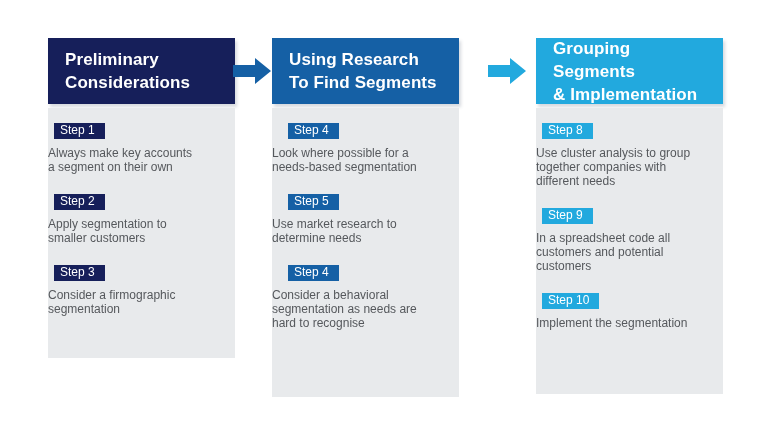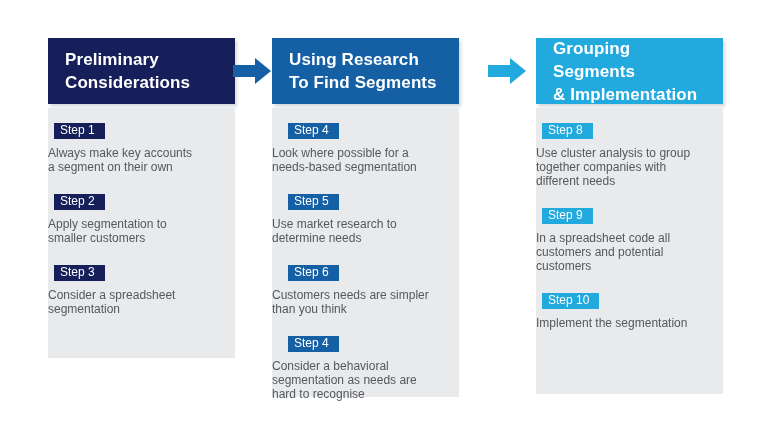--- a/index.html
+++ b/index.html
@@ -84,21 +84,21 @@
       <p class="step-text">Always make key accounts
 a segment on their own</p>
     </div>
     <div class="step">
       <span class="badge badge-navy">Step 2</span>
       <p class="step-text">Apply segmentation to
 smaller customers</p>
     </div>
     <div class="step">
       <span class="badge badge-navy">Step 3</span>
-      <p class="step-text">Consider a spreadsheet
+      <p class="step-text">Consider a firmographic
 segmentation</p>
     </div>
   </div>
 </section>
 
 <svg class="arrow arrow-1" viewBox="0 0 38 26" aria-hidden="true">
   <polygon points="0,7 22,7 22,0 38,13 22,26 22,19 0,19" fill="#1560a5"></polygon>
 </svg>
 
 <section class="column" style="left:272px">
@@ -109,25 +109,20 @@
   <div class="col-body body-2">
     <div class="step">
       <span class="badge badge-blue">Step 4</span>
       <p class="step-text">Look where possible for a
 needs-based segmentation</p>
     </div>
     <div class="step">
       <span class="badge badge-blue">Step 5</span>
       <p class="step-text">Use market research to
 determine needs</p>
-    </div>
-    <div class="step">
-      <span class="badge badge-blue">Step 6</span>
-      <p class="step-text">Customers needs are simpler
-than you think</p>
     </div>
     <div class="step">
       <span class="badge badge-blue">Step 4</span>
       <p class="step-text">Consider a behavioral
 segmentation as needs are
 hard to recognise</p>
     </div>
   </div>
 </section>
 

